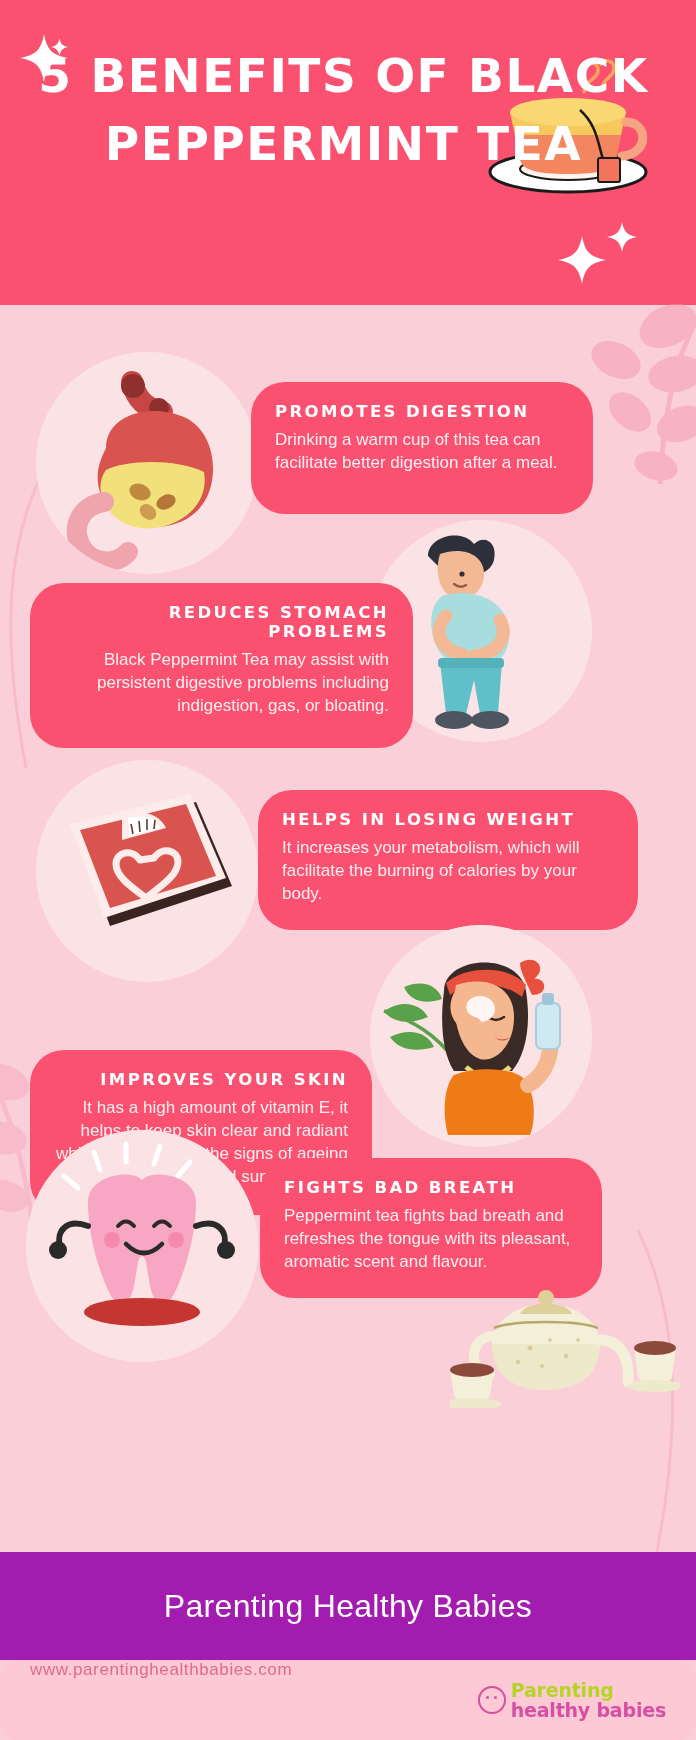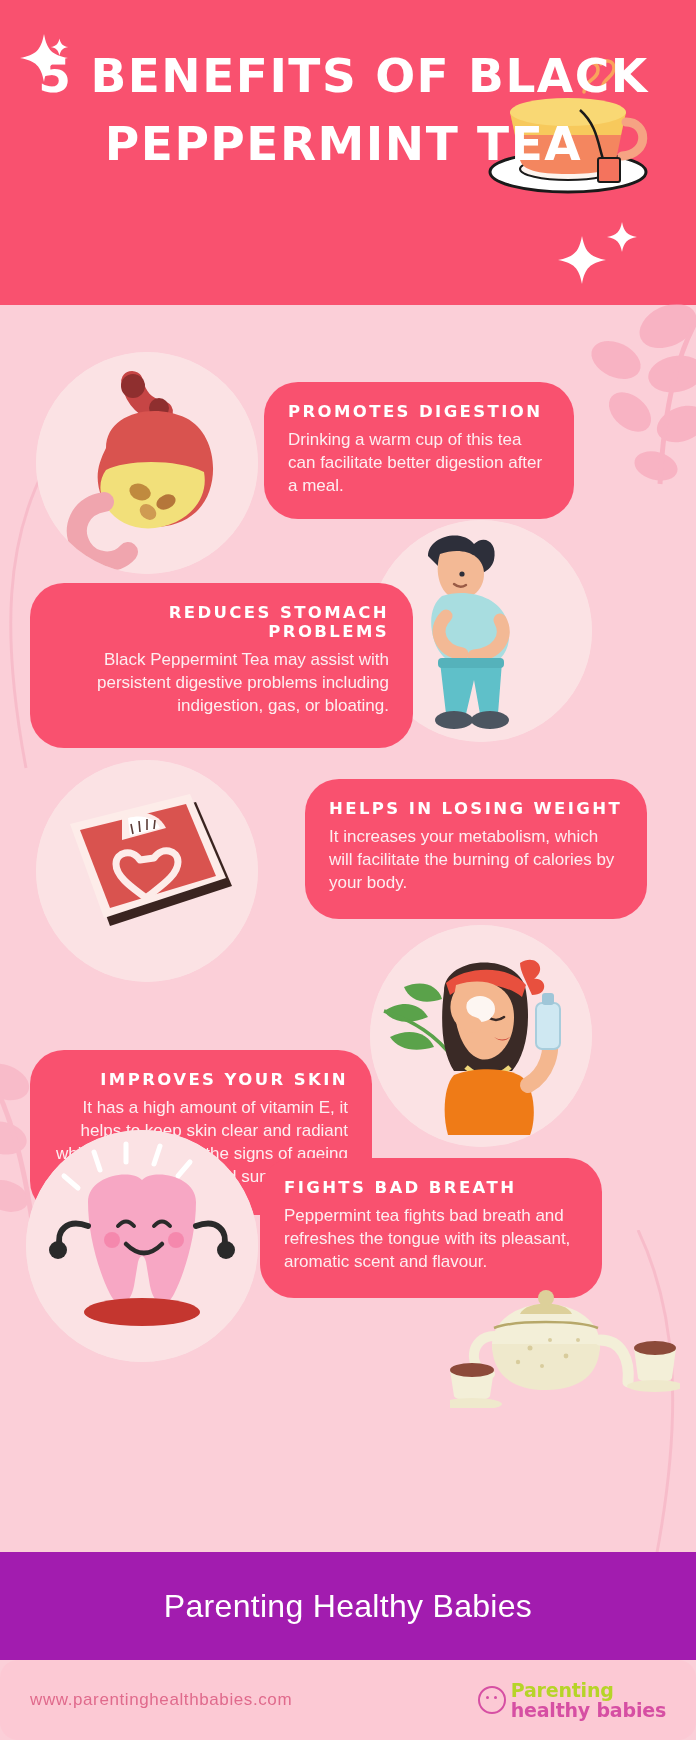--- a/index.html
+++ b/index.html
@@ -85,29 +85,29 @@
     position: absolute;
     border-radius: 50%;
     background: #fbe2e4;
     overflow: hidden;
   }
   .circle.pale { background: #fae3e5; }
 
   
   .r1 { top: 352px; }
   .r1 .circle { left: 36px;  top: 0px;   width: 222px; height: 222px; }
-  .r1 .card   { left: 264px; top: 30px;  width: 310px; min-height: 132px; }
+  .r1 .card   { left: 251px; top: 30px;  width: 342px; min-height: 132px; }
 
   .r2 { top: 520px; }
   .r2 .circle { left: 370px; top: 0px;   width: 222px; height: 222px; }
   .r2 .card   { left: 30px;  top: 63px;  width: 383px; min-height: 165px; }
 
   .r3 { top: 760px; }
   .r3 .circle { left: 36px;  top: 0px;   width: 222px; height: 222px; }
-  .r3 .card   { left: 258px; top: 19px;  width: 342px; min-height: 140px; margin-left: 47px; }
+  .r3 .card   { left: 258px; top: 30px;  width: 380px; min-height: 140px; }
 
   .r4 { top: 925px; }
   .r4 .circle { left: 370px; top: 0px;   width: 222px; height: 222px; }
   .r4 .card   { left: 30px;  top: 125px; width: 342px; min-height: 165px; }
 
   .r5 { top: 1130px; }
   .r5 .circle { left: 26px;  top: 0px;   width: 232px; height: 232px; }
   .r5 .card   { left: 260px; top: 28px;  width: 342px; min-height: 140px; }
 
   
@@ -131,21 +131,20 @@
     letter-spacing: .3px;
   }
 
   
   .footer {
     position: absolute;
     left: 0; top: 1660px;
     width: 696px; height: 80px;
     background: #fcc9d4;
     display: flex;
-    align-items: center;
     justify-content: space-between;
     padding: 0 30px;
     border-radius: 18px;
   }
   .footer-url {
     color: #e06a8c;
     font-family: "Liberation Sans", sans-serif;
     font-size: 17px;
     letter-spacing: .6px;
   }

